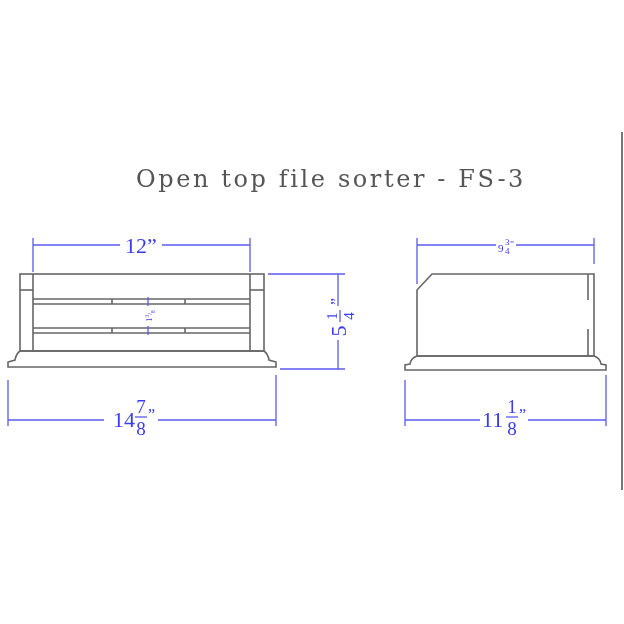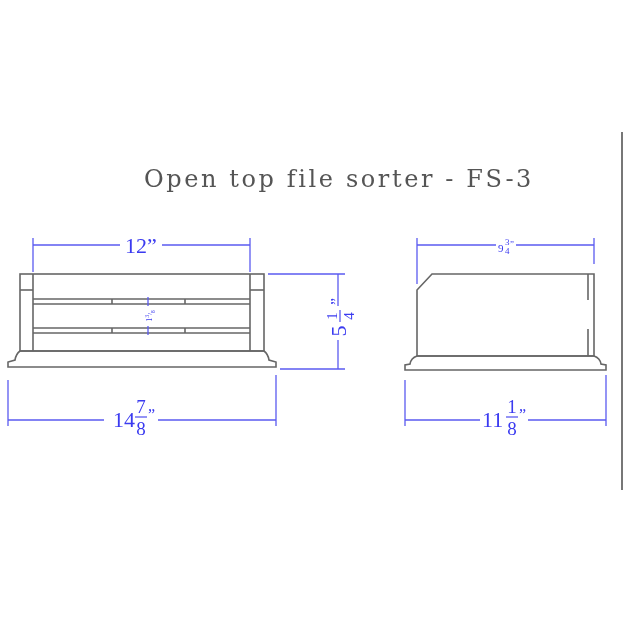--- a/index.html
+++ b/index.html
@@ -1,19 +1,19 @@
 <!DOCTYPE html>
 <html><head>
   <meta charset="utf-8">
   <style>
     html, body { margin: 0; padding: 0; background: #ffffff; }
     body { width: 624px; height: 624px; position: relative; overflow: hidden; }
     #canvas { position: absolute; left: 0; top: 0; width: 624px; height: 624px; }
     .title {
-      position: absolute; left: 144px; top: 164px;
+      position: absolute; left: 136px; top: 164px;
       font-family: "DejaVu Serif", serif; font-size: 24px; color: #555555;
       letter-spacing: 2.6px; white-space: pre; line-height: 30px;
     }
     .dim { fill: #3b3bf0; font-family: "Liberation Serif", serif; }
     .shape { stroke: #666666; stroke-width: 1.6; fill: none; }
     .dimline { stroke: #5a5af0; stroke-width: 1.3; fill: none; }
   </style>
 </head>
 <body>
 

